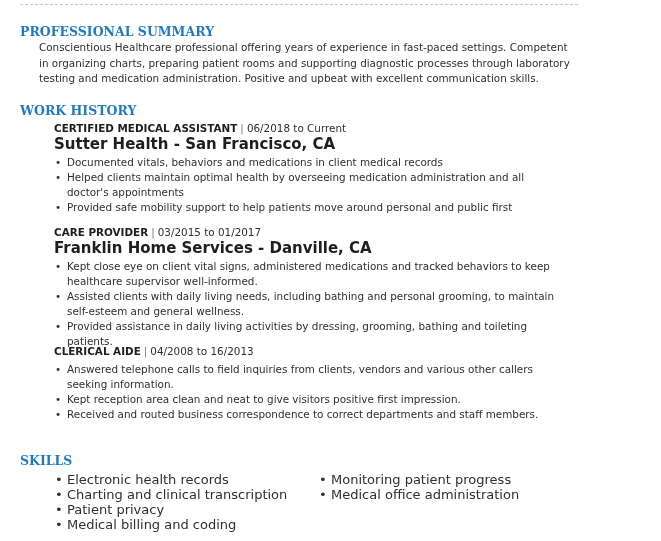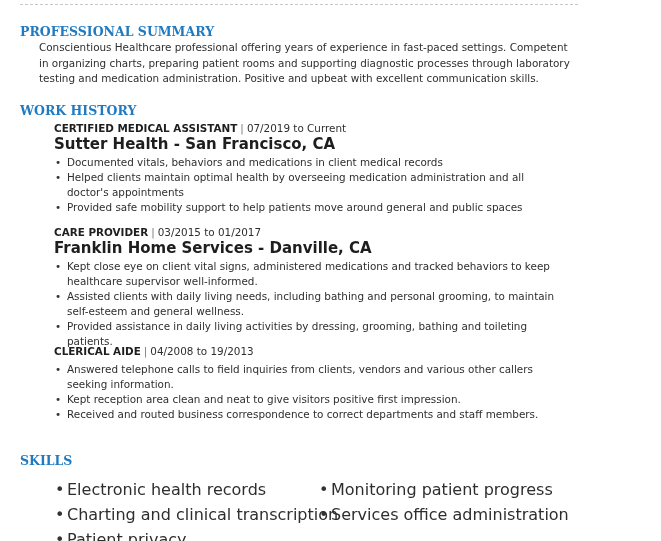--- a/index.html
+++ b/index.html
@@ -31,76 +31,76 @@
     position: relative; padding-left: 13px; font-size: 10.4px;
     line-height: 15px; color: #2e2e2e; width: 495px;
   }
   ul.bullets li::before {
     content: "•"; position: absolute; left: 1px; top: 0; color: #333;
   }
   .skills { position: absolute; left: 54px; top: 472px; width: 560px; display: flex; }
   .skills ul { list-style: none; margin: 0; padding: 0; }
   .skills ul.col1 { width: 264px; }
   .skills li {
-    position: relative; padding-left: 13px; font-size: 16px;
-    line-height: 15px; color: #2e2e2e; white-space: nowrap; margin-top: 10px;
+    position: relative; padding-left: 13px; font-size: 13px;
+    line-height: 15px; color: #2e2e2e; white-space: nowrap;
   }
   .skills li::before { content: "•"; position: absolute; left: 1px; top: 0; color: #333; }
 </style>
 </head>
 <body>
 
 <div class="rule"></div>
 
 <h2 class="section-heading" style="top:20px;">PROFESSIONAL SUMMARY</h2>
 <p class="summary">Conscientious Healthcare professional offering years of experience in fast-paced settings. Competent in organizing charts, preparing patient rooms and supporting diagnostic processes through laboratory testing and medication administration. Positive and upbeat with excellent communication skills.</p>
 
 <h2 class="section-heading" style="top:99px;">WORK HISTORY</h2>
 
 <div class="job" style="top:120px;">
   <div class="job-line">
-    <span class="job-title">CERTIFIED MEDICAL ASSISTANT</span><span class="sep">|</span><span class="dates">07/2019 to Current</span>
+    <span class="job-title">CERTIFIED MEDICAL ASSISTANT</span><span class="sep">|</span><span class="dates">06/2018 to Current</span>
   </div>
   <div class="company">Sutter Health - San Francisco, CA</div>
   <ul class="bullets">
     <li>Documented vitals, behaviors and medications in client medical records</li>
     <li>Helped clients maintain optimal health by overseeing medication administration and all doctor's appointments</li>
-    <li>Provided safe mobility support to help patients move around general and public spaces</li>
+    <li>Provided safe mobility support to help patients move around personal and public first</li>
   </ul>
 </div>
 
 <div class="job" style="top:224px;">
   <div class="job-line">
     <span class="job-title">CARE PROVIDER</span><span class="sep">|</span><span class="dates">03/2015 to 01/2017</span>
   </div>
   <div class="company">Franklin Home Services - Danville, CA</div>
   <ul class="bullets">
     <li>Kept close eye on client vital signs, administered medications and tracked behaviors to keep healthcare supervisor well-informed.</li>
     <li>Assisted clients with daily living needs, including bathing and personal grooming, to maintain self-esteem and general wellness.</li>
     <li>Provided assistance in daily living activities by dressing, grooming, bathing and toileting patients.</li>
   </ul>
 </div>
 
 <div class="job" style="top:343px;">
   <div class="job-line">
-    <span class="job-title">CLERICAL AIDE</span><span class="sep">|</span><span class="dates">04/2008 to 19/2013</span>
+    <span class="job-title">CLERICAL AIDE</span><span class="sep">|</span><span class="dates">04/2008 to 16/2013</span>
   </div>
   <ul class="bullets">
     <li>Answered telephone calls to field inquiries from clients, vendors and various other callers seeking information.</li>
     <li>Kept reception area clean and neat to give visitors positive first impression.</li>
     <li>Received and routed business correspondence to correct departments and staff members.</li>
   </ul>
 </div>
 
 <h2 class="section-heading" style="top:449px;">SKILLS</h2>
 
 <div class="skills">
   <ul class="col1">
     <li>Electronic health records</li>
     <li>Charting and clinical transcription</li>
     <li>Patient privacy</li>
     <li>Medical billing and coding</li>
   </ul>
   <ul class="col2">
     <li>Monitoring patient progress</li>
-    <li>Services office administration</li>
+    <li>Medical office administration</li>
   </ul>
 </div>
 
 </body></html>

